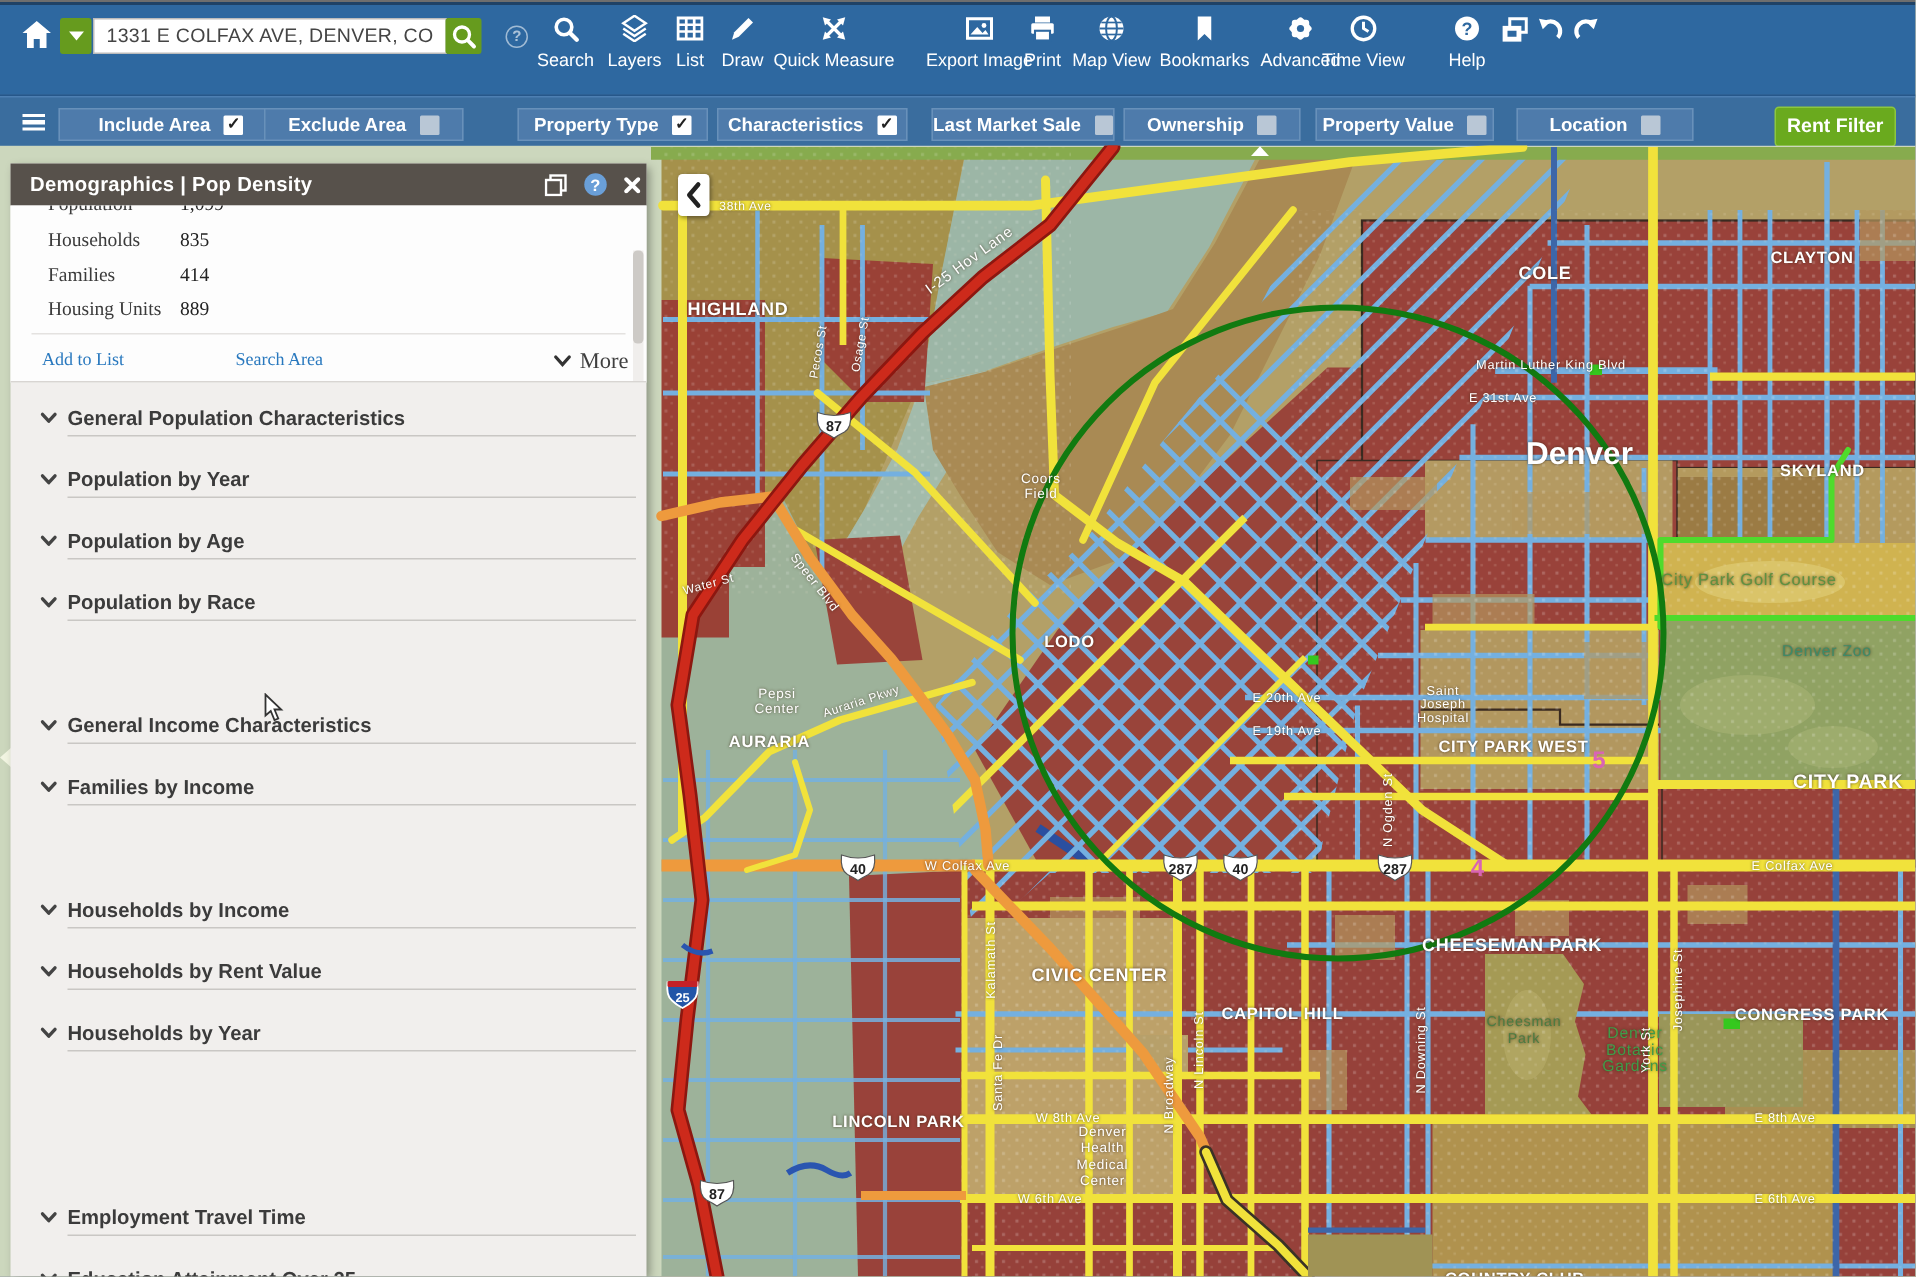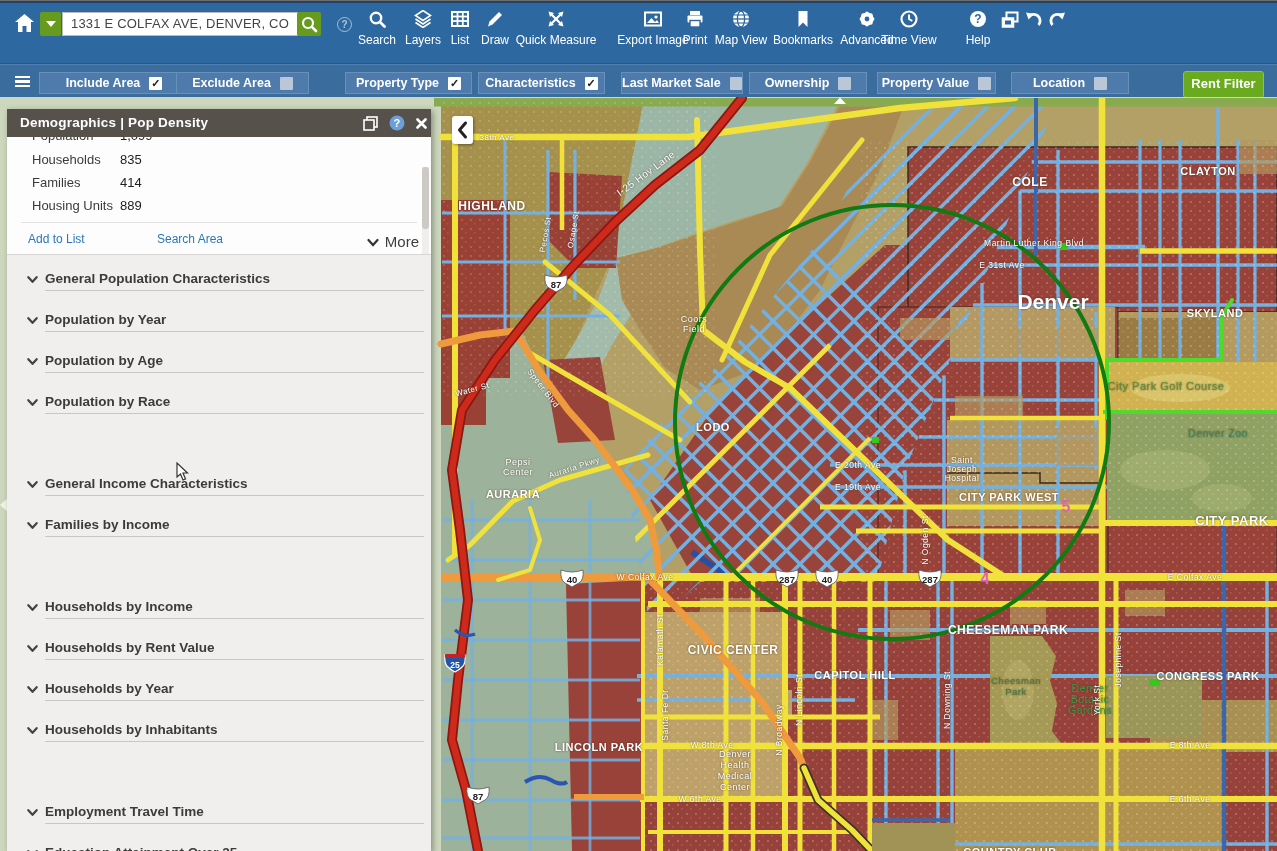--- a/index.html
+++ b/index.html
@@ -37,21 +37,21 @@
   text-align:center; line-height:24px; }
 
 #maparea { position:absolute; left:0; top:97px; width:1277px; height:754px; }
 
 #panel { position:absolute; left:7px; top:109px; width:424px; height:742px; background:#f1efed;
   box-shadow:2px 2px 6px rgba(0,0,0,.35); }
 #phead { position:absolute; left:0; top:0; width:424px; height:28px; background:#57514b; color:#fff;
   font-size:13.5px; font-weight:bold; line-height:28px; padding-left:13px; letter-spacing:0.2px; }
 #picons { position:absolute; right:1px; top:0; height:28px; display:flex; align-items:center; gap:11px; padding-right:3px; }
 #pcard { position:absolute; left:0px; top:28px; width:424px; height:118px; background:#fdfdfd; overflow:hidden;
-  border-bottom:1px solid #d8d5d2; }
+  border-bottom:1px solid #d8d5d2;font-family:Liberation Serif, serif; }
 .drow { position:absolute; left:25px; font-size:13px; color:#3b3b3b; }
 .dval { position:absolute; left:113px; font-size:13px; color:#222; }
 #cardsep { position:absolute; left:14px; right:14px; top:85px; border-top:1px solid #e4e2e0; }
 .link { position:absolute; top:95px; font-size:12px; color:#2878be; }
 #more { position:absolute; top:96px; right:12px; font-size:15px; color:#3f3f3f; }
 #scrltrack { position:absolute; right:2px; top:30px; width:7px; height:114px; background:#f0eeec; }
 #scrlthumb { position:absolute; right:2px; top:30px; width:7px; height:62px; background:#cdcac6; border-radius:3px; }
 .prow { position:absolute; left:0; width:424px; height:41px; }
 .chev { position:absolute; left:19px; top:1px; }
 .ptext { position:absolute; left:38px; top:0px; font-size:13.5px; font-weight:bold; color:#3b3b3b; }
@@ -591,27 +591,20 @@
         <span class="ptext">Households by Rent Value</span>
         <div class="pline"></div>
       </div>
 <div class="prow" style="top:572px">
         <span class="chev"><svg width="13" height="13" viewBox="0 0 14 14">
             <path d="M2.5 4.5 L7 9.5 L11.5 4.5" fill="none" stroke="#444" stroke-width="2.4" stroke-linecap="round" stroke-linejoin="round"></path>
           </svg></span>
         <span class="ptext">Households by Year</span>
         <div class="pline"></div>
       </div>
-<div class="prow" style="top:613px">
-        <span class="chev"><svg width="13" height="13" viewBox="0 0 14 14">
-            <path d="M2.5 4.5 L7 9.5 L11.5 4.5" fill="none" stroke="#444" stroke-width="2.4" stroke-linecap="round" stroke-linejoin="round"></path>
-          </svg></span>
-        <span class="ptext">Households by Inhabitants</span>
-        <div class="pline"></div>
-      </div>
 <div class="prow" style="top:695px">
         <span class="chev"><svg width="13" height="13" viewBox="0 0 14 14">
             <path d="M2.5 4.5 L7 9.5 L11.5 4.5" fill="none" stroke="#444" stroke-width="2.4" stroke-linecap="round" stroke-linejoin="round"></path>
           </svg></span>
         <span class="ptext">Employment Travel Time</span>
         <div class="pline"></div>
       </div>
 <div class="prow" style="top:736px">
         <span class="chev"><svg width="13" height="13" viewBox="0 0 14 14">
             <path d="M2.5 4.5 L7 9.5 L11.5 4.5" fill="none" stroke="#444" stroke-width="2.4" stroke-linecap="round" stroke-linejoin="round"></path>

